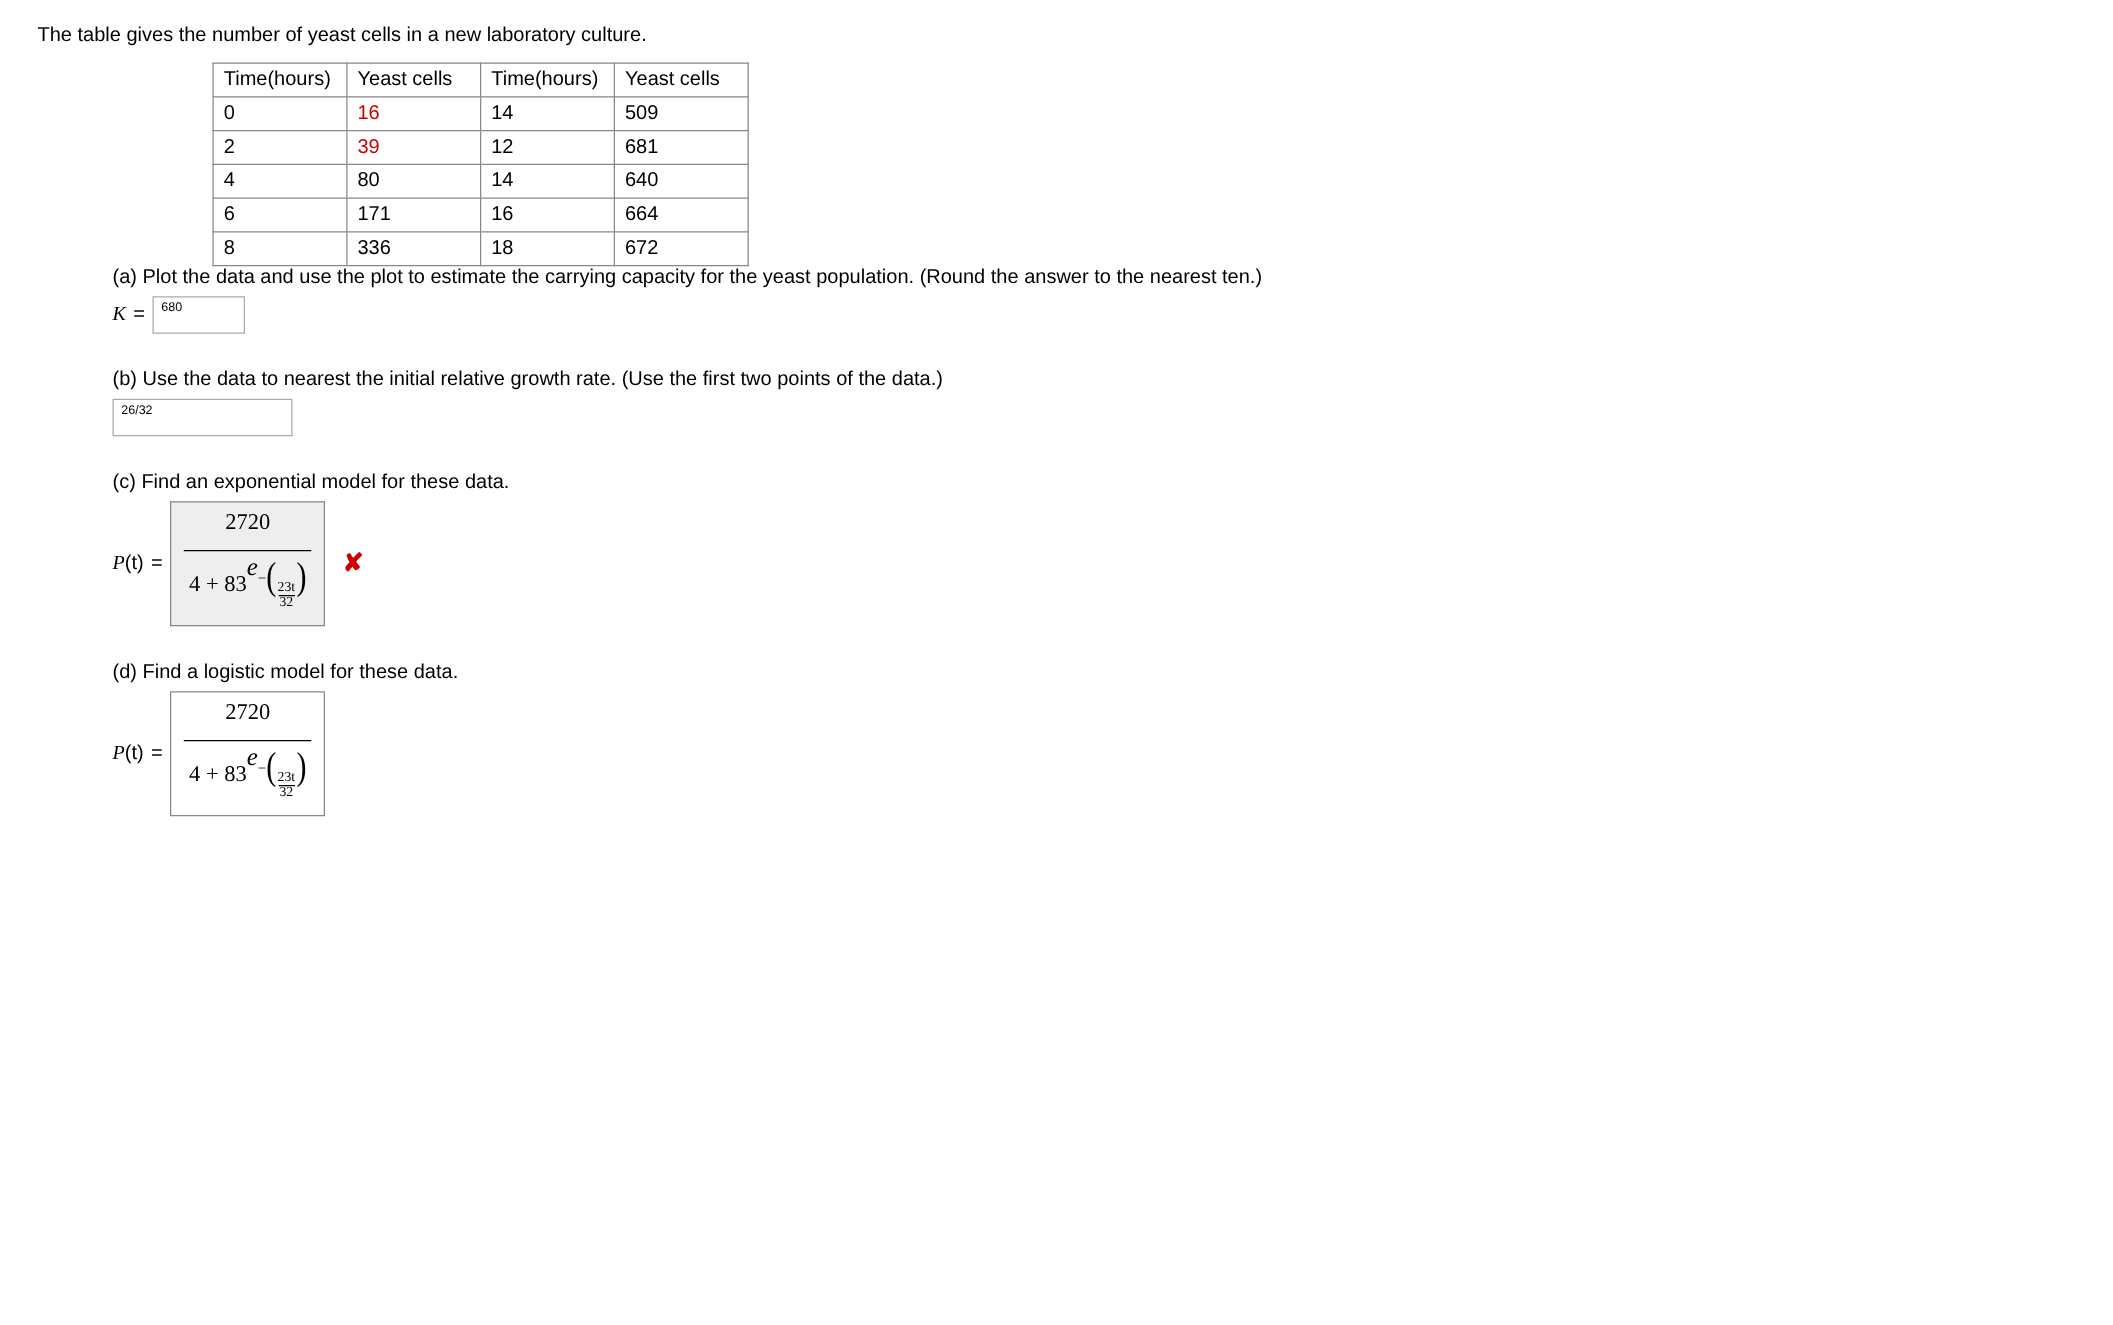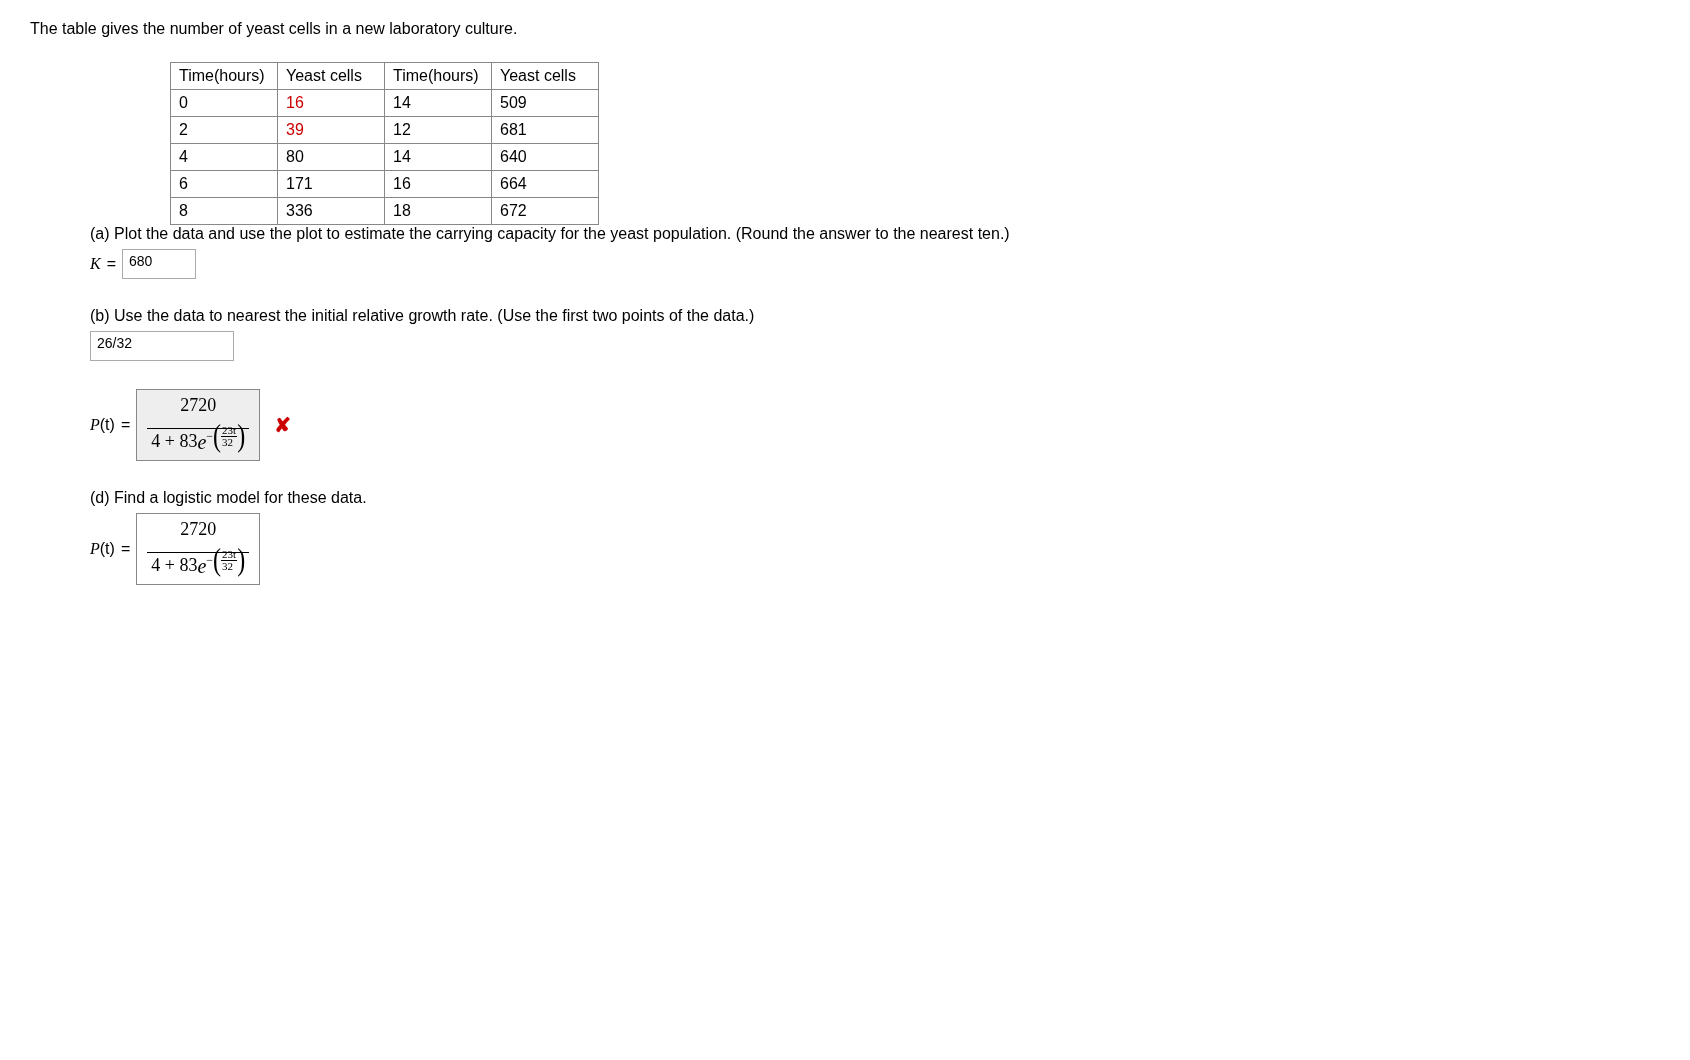--- a/index.html
+++ b/index.html
@@ -7,21 +7,21 @@
     font-size: 16px;
     color: #000;
     background: #fff;
     margin: 0;
     padding: 20px 30px;
   }
   .content {
     max-width: 1630px;
   }
   .intro {
-    margin-bottom: 24px;
+    margin-bottom: 12px;
   }
   table.data-table {
     border-collapse: collapse;
     margin-left: 140px;
   }
   table.data-table th,
   table.data-table td {
     border: 1px solid #888;
     padding: 4px 8px;
     text-align: left;
@@ -50,21 +50,21 @@
     font-style: italic;
     font-family: "Times New Roman", serif;
   }
   .input-box {
     border: 1px solid #aaa;
     background: #fff;
     padding: 3px 6px;
     min-width: 60px;
     height: 22px;
     font-family: Arial, sans-serif;
-    font-size: 14px;
+    font-size: 10px;
     display: inline-block;
   }
   .input-box.wide {
     min-width: 130px;
   }
   .formula-box {
     border: 1px solid #888;
     background: #eeeeee;
     padding: 6px 10px;
     display: inline-flex;
@@ -87,23 +87,25 @@
   }
   .frac .den {
     border-top: 1.5px solid #000;
     padding: 2px 4px 0 4px;
     display: flex;
     align-items: center;
   }
   .smallfrac {
     display: inline-flex;
     flex-direction: column;
+    align-items: center;
     font-size: 11px;
     line-height: 1.0;
     vertical-align: middle;
+    margin-top: 28px;
   }
   .smallfrac .snum {
     padding: 0 1px;
   }
   .smallfrac .sden {
     border-top: 1px solid #000;
     padding: 0 1px;
   }
   .exp-wrap {
     position: relative;
@@ -193,20 +195,21 @@
   </div>
 
   <div class="part">
     <div class="prompt-line">(b) Use the data to nearest the initial relative growth rate. (Use the first two points of the data.)</div>
     <div class="answer-row">
       <span class="input-box wide">26/32</span>
     </div>
   </div>
 
   <div class="part">
+    <div class="prompt-line">(c) Find an exponential model for these data.</div>
     <div class="answer-row">
       <span><span class="italic">P</span><span>(t)</span></span>
       <span> = </span>
       <span class="formula-box">
         <span class="frac">
           <span class="num">2720</span>
           <span class="den">
             <span>4 + 83</span>
             <span class="exp-wrap">
               <span class="base italic">e</span>

